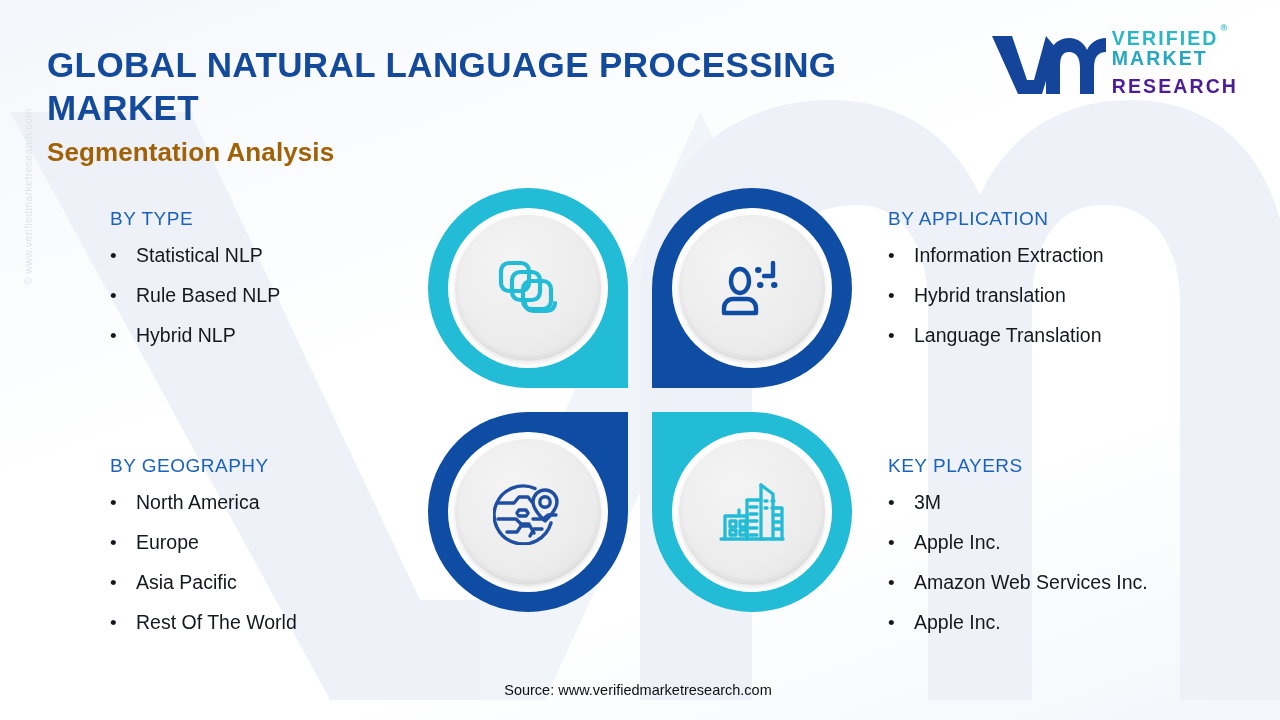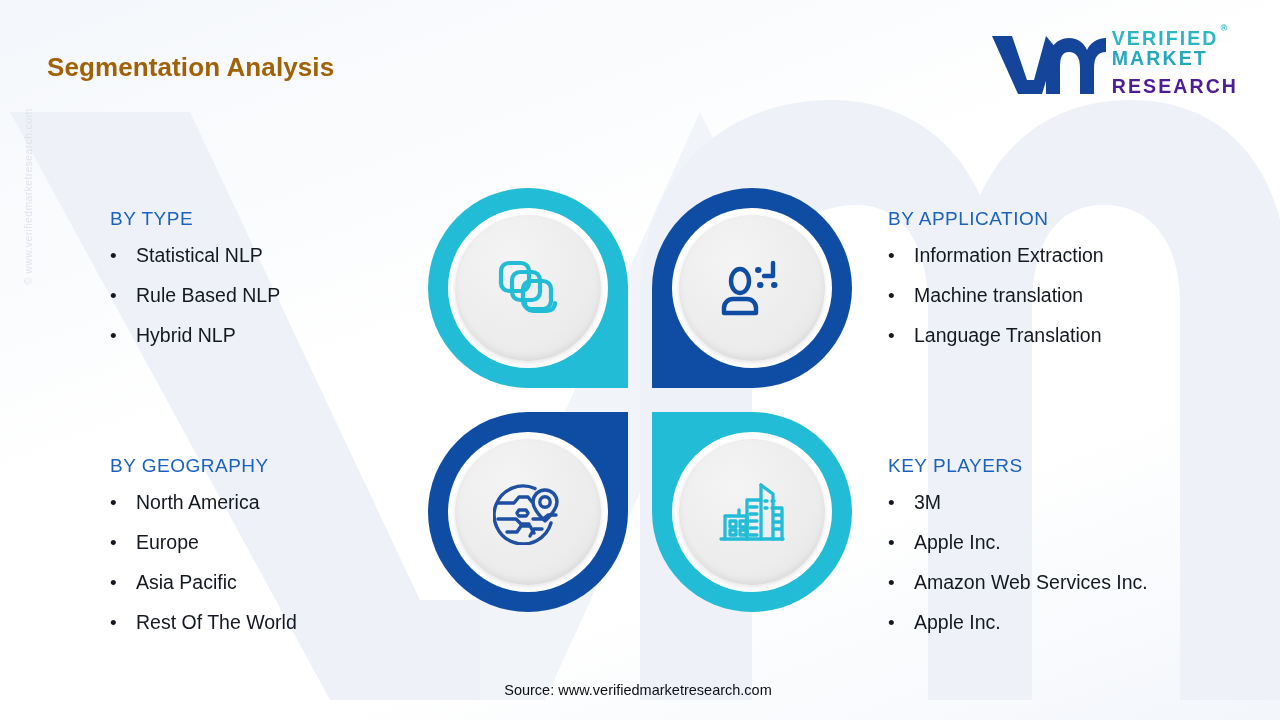--- a/index.html
+++ b/index.html
@@ -236,20 +236,21 @@
                L1290 700 L1180 700 L1180 305 C1180 238 1148 205 1104 205
                C1058 205 1032 240 1032 308 L1032 700 L928 700 L928 308
                C928 240 900 205 856 205 C812 205 752 238 752 305
                L752 700 L640 700 Z"></path>
     </g>
   </svg>
 
   <div class="side-watermark">© www.verifiedmarketresearch.com</div>
 
   <div class="header">
+    <h1 class="title">GLOBAL NATURAL LANGUAGE PROCESSING MARKET</h1>
     <div class="subtitle">Segmentation Analysis</div>
   </div>
 
   <div class="logo">
     <svg class="logo-mark" width="118" height="68" viewBox="0 0 118 68" xmlns="http://www.w3.org/2000/svg">
       <g fill="#14459b">
         <path d="M2 8 L22 8 L37 52 L44 52 L44 66 L28 66 Z"></path>
         <path d="M56 8 L44 52 L44 66 L52 66 L66 20 Z"></path>
         <path d="M56 40 C56 22 66 10 79 10 C88 10 94 15 97 22
                  C100 15 107 10 116 10 L116 24 C108 24 104 29 104 40
@@ -306,21 +307,21 @@
 
   <div class="col col-right block-top">
     <div class="block-heading">BY APPLICATION</div>
     <ul class="bullets">
       <li>
           <span class="bullet-dot">•</span>
           <span>Information Extraction</span>
         </li>
       <li>
           <span class="bullet-dot">•</span>
-          <span>Machine translation</span>
+          <span>Hybrid translation</span>
         </li>
       <li>
           <span class="bullet-dot">•</span>
           <span>Language Translation</span>
         </li>
     </ul>
   </div>
 
   <div class="col col-right block-bottom">
     <div class="block-heading">KEY PLAYERS</div>

